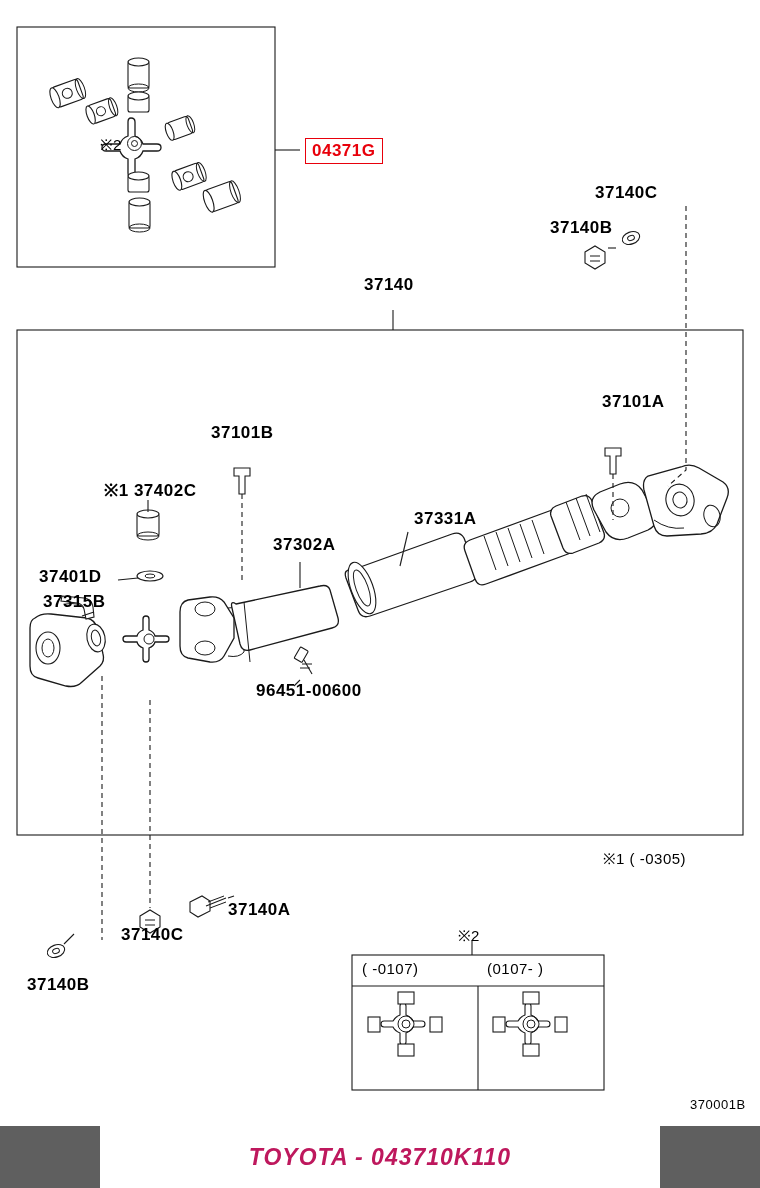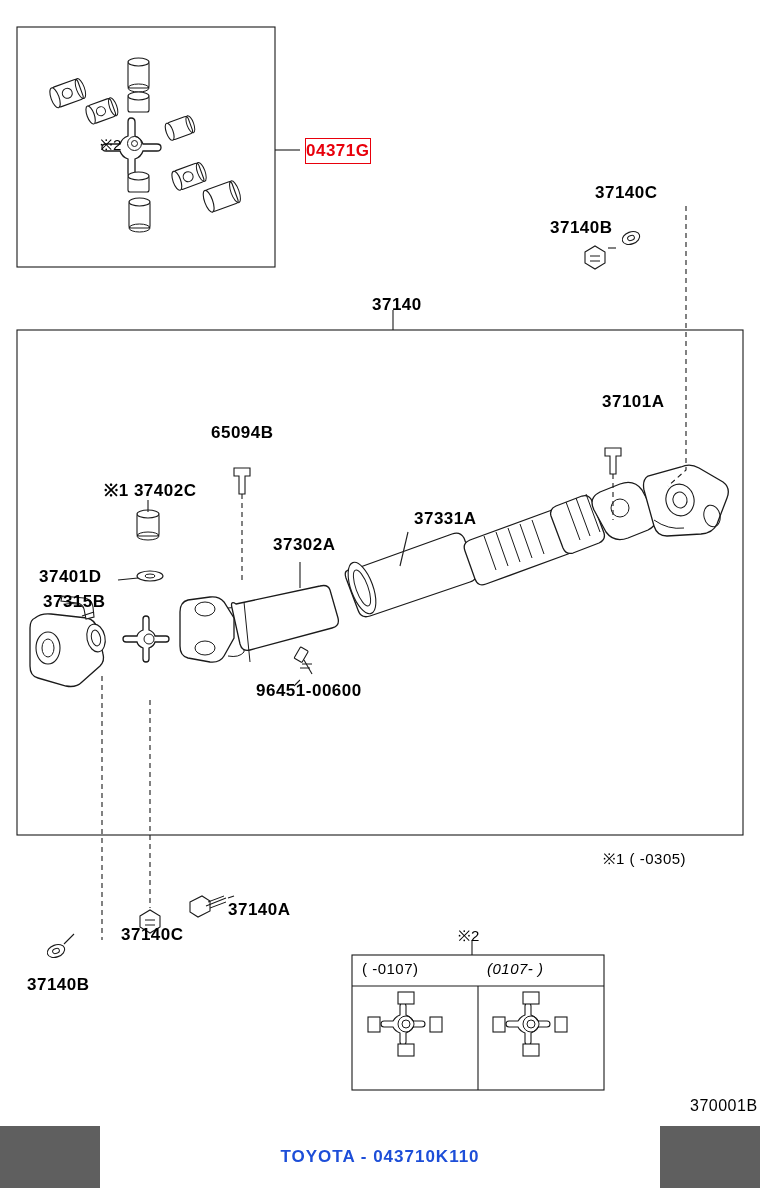--- a/index.html
+++ b/index.html
@@ -29,25 +29,25 @@
     white-space: nowrap;
     letter-spacing: 0.5px;
   }
   .lbl.small {
     font-size: 15px;
     font-weight: normal;
   }
   .lbl.highlight {
     color: #e8000b;
     border: 1.5px solid #e8000b;
-    padding: 2px 0;
+    padding: 2px 6px;
     background: #fff;
   }
   .lbl.code {
-    font-size: 16px;
+    font-size: 13px;
     font-weight: normal;
     letter-spacing: 0.5px;
   }
   #footer {
     position: absolute;
     left: 0;
     bottom: 0;
     width: 760px;
     height: 62px;
     background: #5f5f5f;
@@ -59,24 +59,25 @@
     width: 560px;
     height: 62px;
     background: #ffffff;
     display: flex;
     align-items: center;
     justify-content: center;
     gap: 30px;
   }
   #footer-inner .ftxt {
     font-family: "Liberation Sans", sans-serif;
-    font-size: 17px;
+    font-size: 23px;
     font-weight: bold;
-    color: #1d4ed8;
+    color: #be185d;
     letter-spacing: 1px;
+    font-style: italic;
   }
 </style>
 </head>
 <body>
 
 <svg id="diagram" viewBox="0 0 760 1188" xmlns="http://www.w3.org/2000/svg">
   <defs>
     <style>
       .ln { fill:none; stroke:#1a1a1a; stroke-width:1.4; }
       .ln2 { fill:none; stroke:#1a1a1a; stroke-width:1.1; }
@@ -300,39 +301,39 @@
       <rect x="555" y="1017" width="12" height="15" class="fillw2"></rect>
     </g>
   </g>
 </svg>
 
 <div class="lbl highlight" style="left:305px; top:138px;">04371G</div>
 <div class="lbl small" style="left:100px; top:134px;">※2</div>
 
 <div class="lbl" style="left:595px; top:183px;">37140C</div>
 <div class="lbl" style="left:550px; top:218px;">37140B</div>
-<div class="lbl" style="left:372px; top:275px;margin-top:20px;">37140</div>
+<div class="lbl" style="left:364px; top:275px;">37140</div>
 <div class="lbl" style="left:586px; top:392px;margin-left:16px;">37101A</div>
-<div class="lbl" style="left:211px; top:423px;">65094B</div>
+<div class="lbl" style="left:211px; top:423px;">37101B</div>
 <div class="lbl" style="left:104px; top:478px;">※1 37402C</div>
 <div class="lbl" style="left:374px; top:509px;margin-left:40px;">37331A</div>
 <div class="lbl" style="left:273px; top:535px;">37302A</div>
 <div class="lbl" style="left:39px; top:567px;">37401D</div>
 <div class="lbl" style="left:43px; top:592px;">37315B</div>
 <div class="lbl" style="left:256px; top:681px;">96451-00600</div>
 
 <div class="lbl small" style="left:603px; top:848px;text-align:right;">※1 (    -0305)</div>
 <div class="lbl small" style="left:458px; top:925px;">※2</div>
 
 <div class="lbl" style="left:228px; top:900px;">37140A</div>
 <div class="lbl" style="left:121px; top:925px;">37140C</div>
 <div class="lbl" style="left:27px; top:975px;">37140B</div>
 
 <div class="lbl small" style="left:362px; top:960px;text-align:center;">(      -0107)</div>
-<div class="lbl small" style="left:487px; top:960px;font-style:italic;">(0107-      )</div>
+<div class="lbl small" style="left:487px; top:960px;">(0107-      )</div>
 
 <div class="lbl code" style="left:690px; top:1097px;">370001B</div>
 
 <div id="footer">
   <div id="footer-inner">
     <span class="ftxt">TOYOTA - 043710K110</span>
   </div>
 </div>
 
 </body></html>

